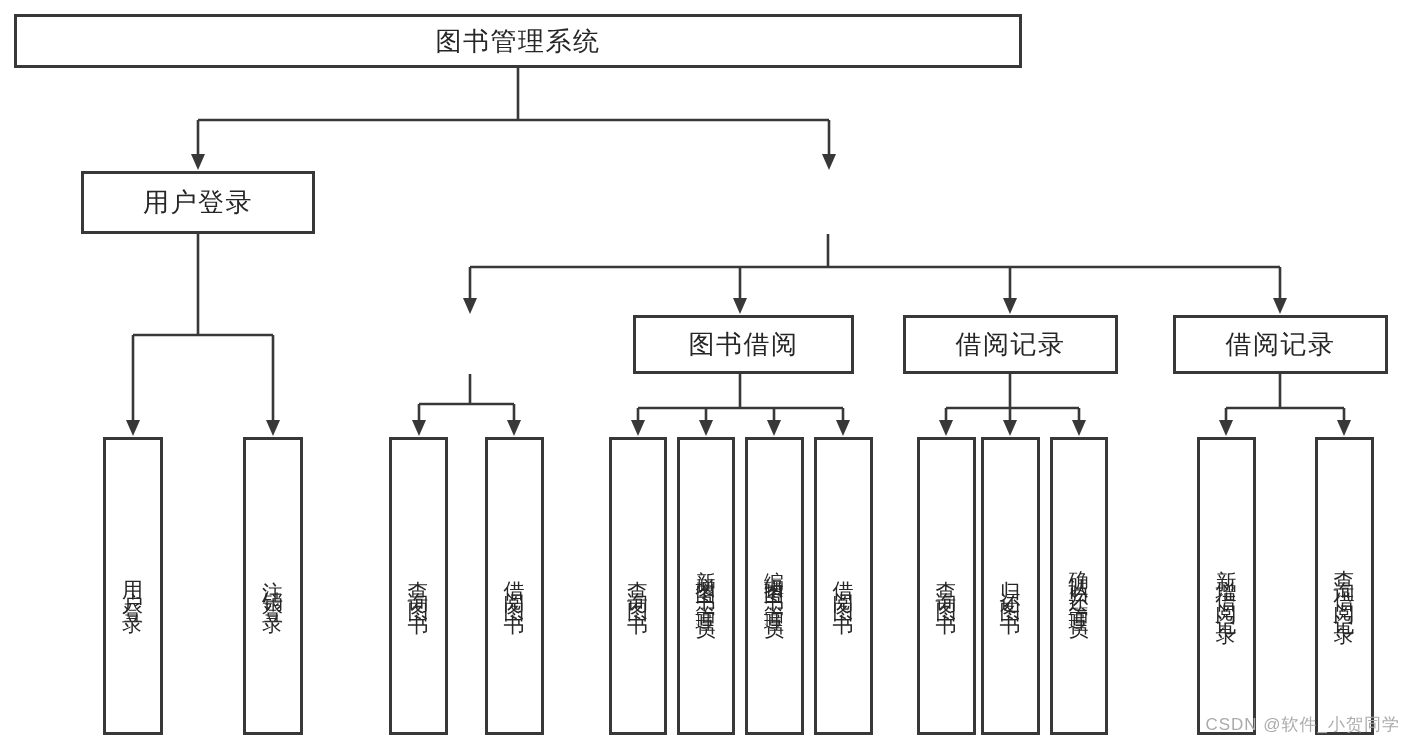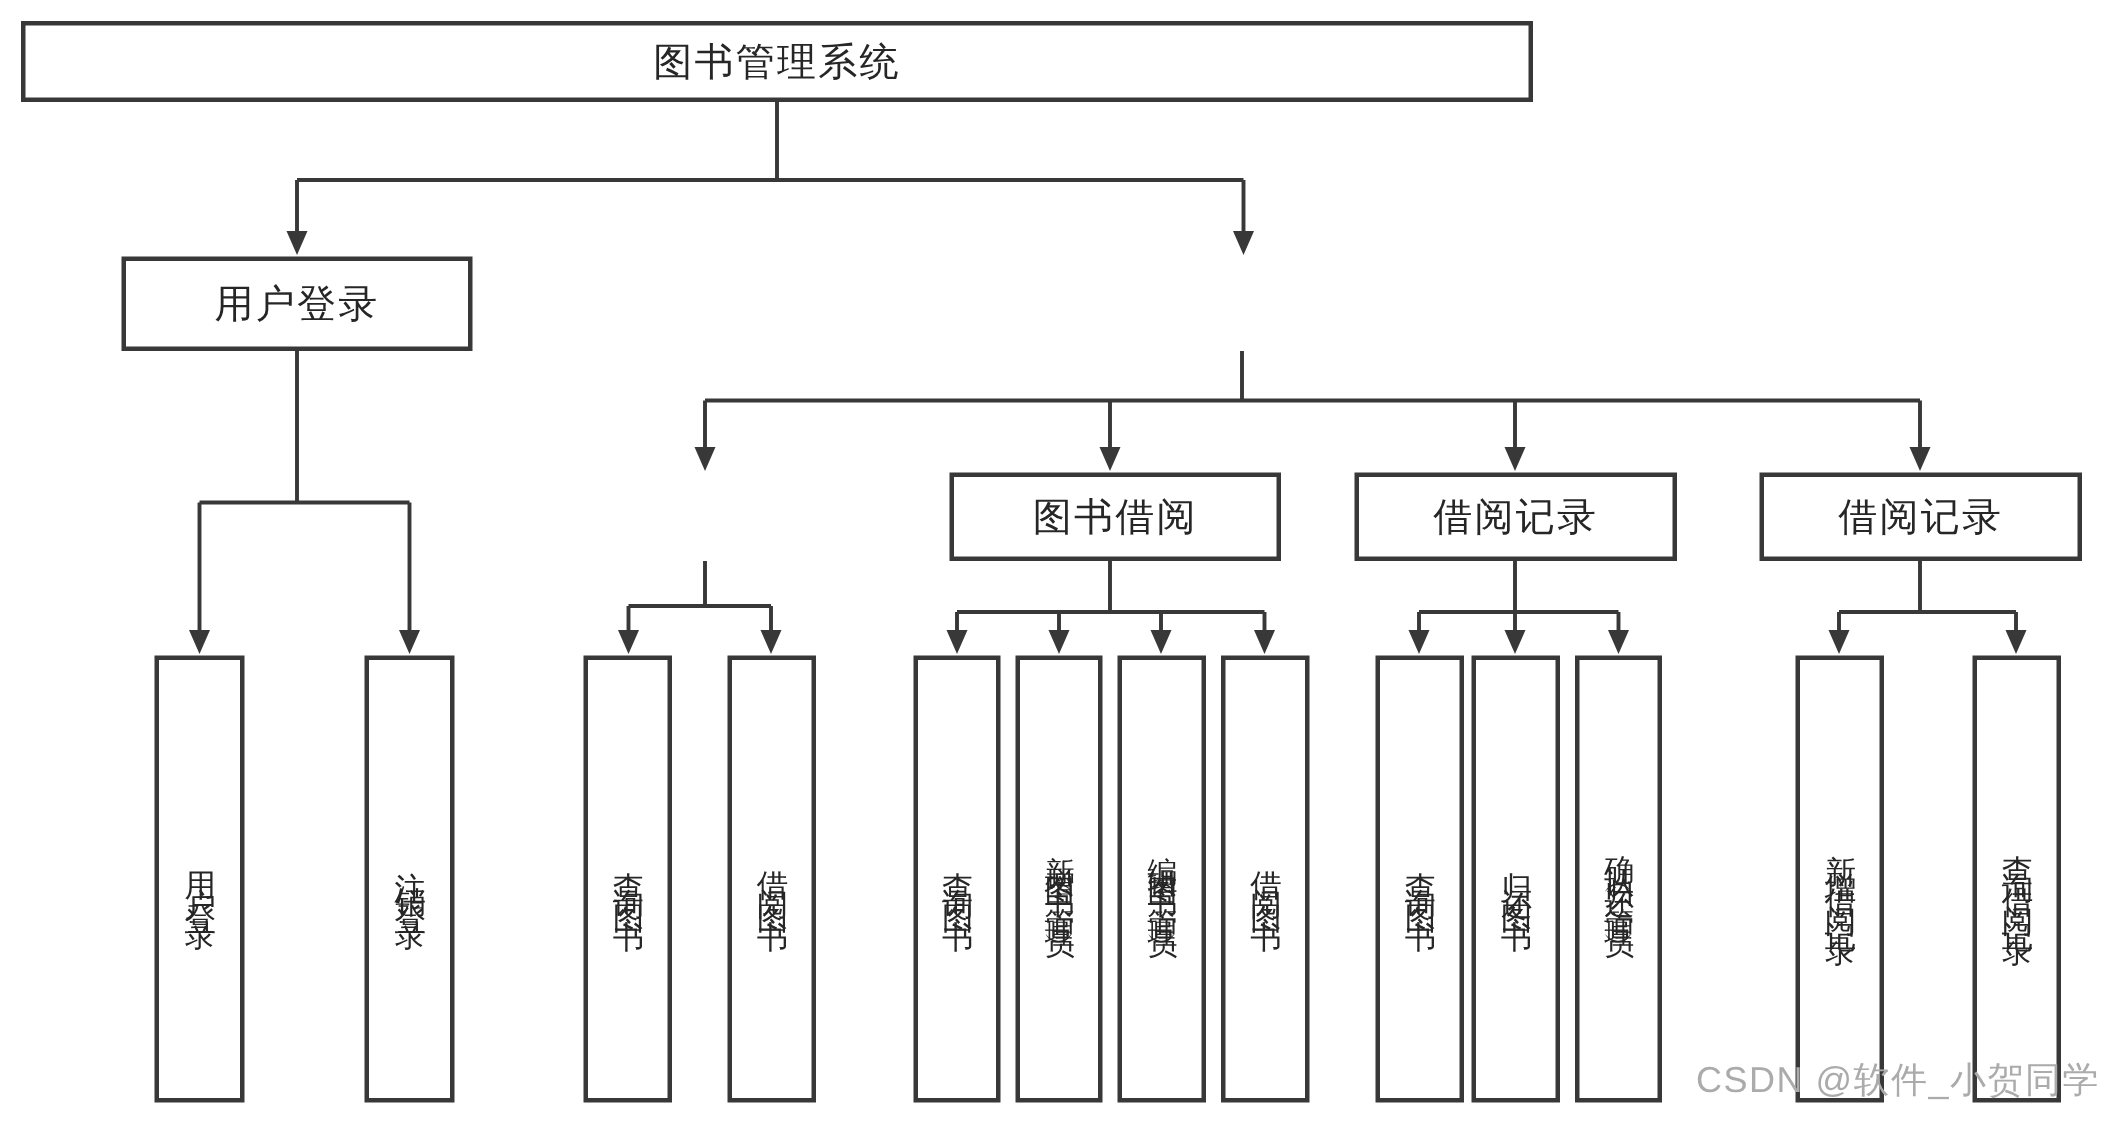--- a/index.html
+++ b/index.html
@@ -46,21 +46,21 @@
     white-space: nowrap;
   }
   .vbox.tight {
     font-size: 20px;
     letter-spacing: 7px;
   }
   .watermark {
     position: absolute;
     right: 5px;
     bottom: 11px;
-    font-size: 24px;
+    font-size: 17px;
     letter-spacing: 1px;
     color: var(--watermark, #ababab);
     white-space: nowrap;
   }
 </style>
 </head>
 <body>
 
 <div class="canvas">
 

